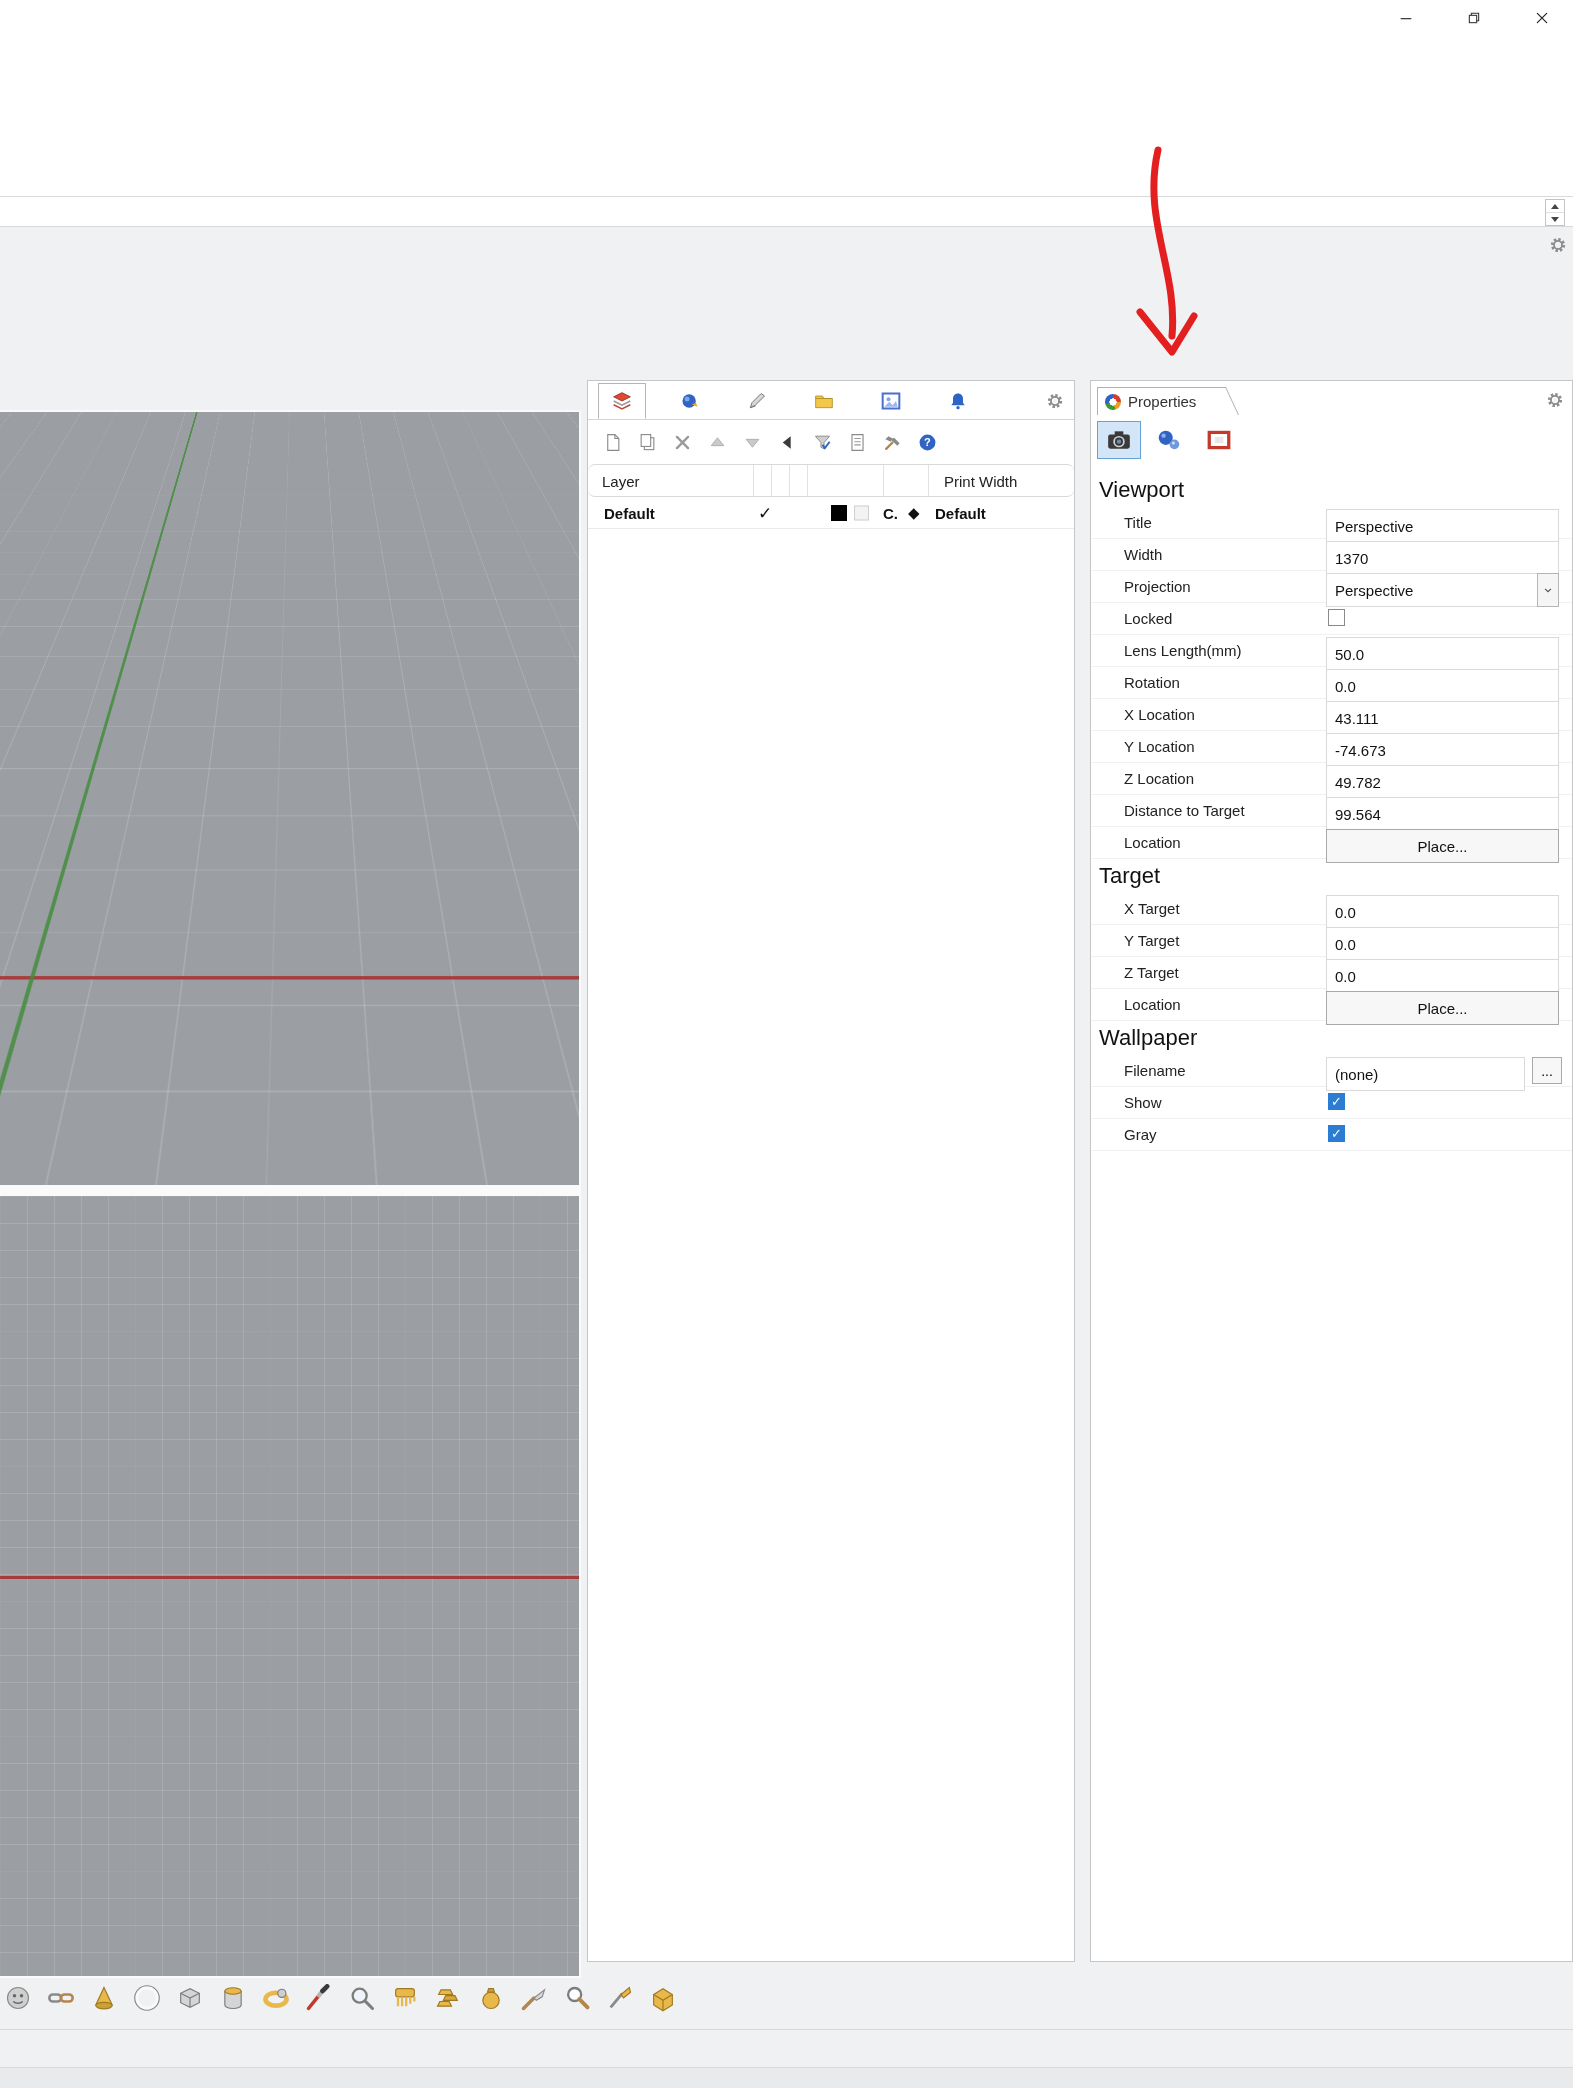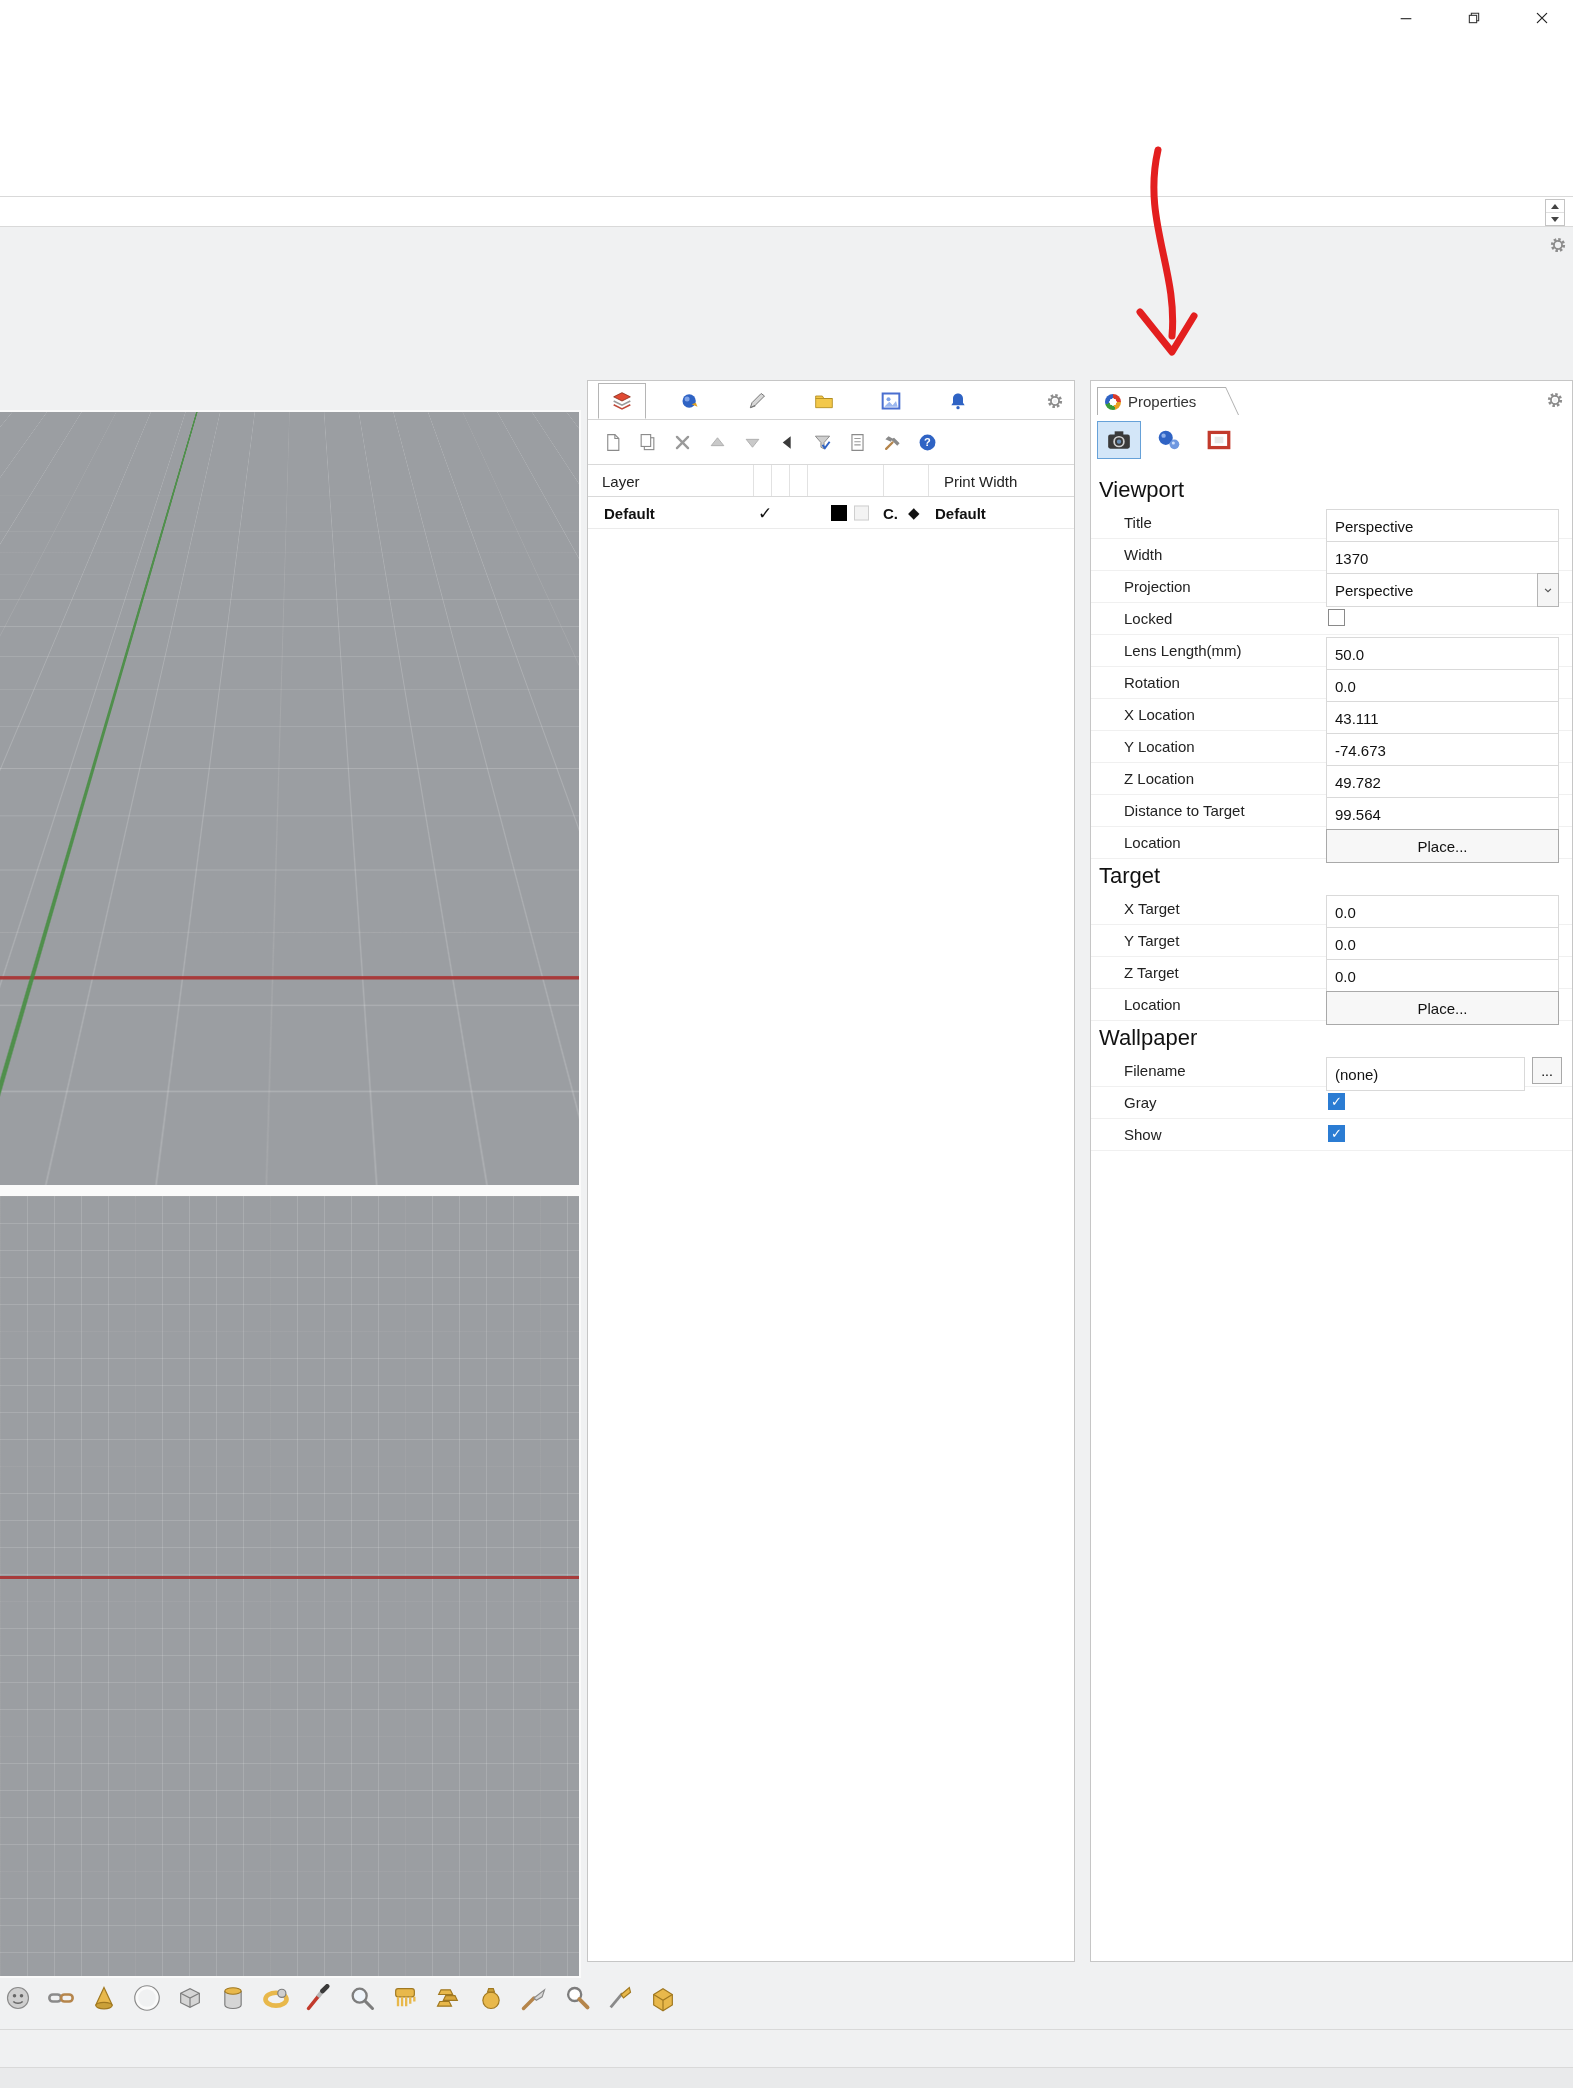--- a/index.html
+++ b/index.html
@@ -54,21 +54,21 @@
 
   
   .tab-row{position:relative;height:38px;border-bottom:1px solid #d5d5d5;display:flex;align-items:center;padding-left:10px;gap:21px;}
   .ltab{width:46px;height:34px;display:flex;align-items:center;justify-content:center;margin-bottom:-1px;}
   .ltab.active{border:1px solid #b5b5b5;border-bottom:1px solid #fff;background:#fff;}
   .ltab .ic{width:20px;height:20px;}
   .ltoolbar{position:relative;height:44px;display:flex;align-items:center;padding-left:13px;gap:13px;}
   .ltoolbtn{width:22px;height:22px;display:flex;align-items:center;justify-content:center;}
   .ltoolbtn .ic{width:19px;height:19px;}
   .lheader{position:relative;height:31px;border-top:1px solid #d9d9d9;border-bottom:1px solid #d9d9d9;
-    font-size:15px;color:#222;}
+    font-size:15px;color:#222;border-radius:7px;}
   .lheader span{position:absolute;top:50%;transform:translateY(-50%);}
   .h-layer{left:14px;}
   .h-pw{left:346px;margin-left:10px;}
   .tick{position:absolute;top:0;bottom:0;width:1px;background:#e2e2e2;}
   .lrow{position:relative;height:31px;border-bottom:1px solid #ebebeb;font-size:15px;font-weight:bold;color:#111;text-align:center;}
   .lrow span{position:absolute;top:50%;transform:translateY(-50%);}
   .lname{left:16px;}
   .lcheck{left:170px;font-size:17px;font-weight:normal;}
   .lswatch{left:243px;width:16px;height:16px;background:#000;}
   .lmat{left:266px;width:13px;height:13px;background:#f3f3f3;border:1px solid #cfcfcf;}
@@ -457,25 +457,25 @@
         <div class="plabel">Location</div>
         <div class="pvalue pbutton">Place...</div>
       </div>
       <div class="psection">Wallpaper</div>
       <div class="prow">
         <div class="plabel">Filename</div>
         <div class="pvalue pfile">(none)</div>
         <div class="dotsbtn">...</div>
       </div>
       <div class="prow">
+        <div class="plabel">Show</div>
+        <div class="pcheck checked"></div>
+      </div>
+      <div class="prow">
         <div class="plabel">Gray</div>
-        <div class="pcheck checked"></div>
-      </div>
-      <div class="prow">
-        <div class="plabel">Show</div>
         <div class="pcheck checked"></div>
       </div>
     </div>
 </div>
 
 <svg class="red-arrow" width="200" height="300" viewBox="0 0 200 300">
   <path d="M78 40 C 62 110, 98 160, 92 226" fill="none" stroke="#e31f1f" stroke-width="7" stroke-linecap="round"></path>
   <path d="M60 202 L92 242 L114 206" fill="none" stroke="#e31f1f" stroke-width="7" stroke-linecap="round" stroke-linejoin="round"></path>
 </svg>
 

